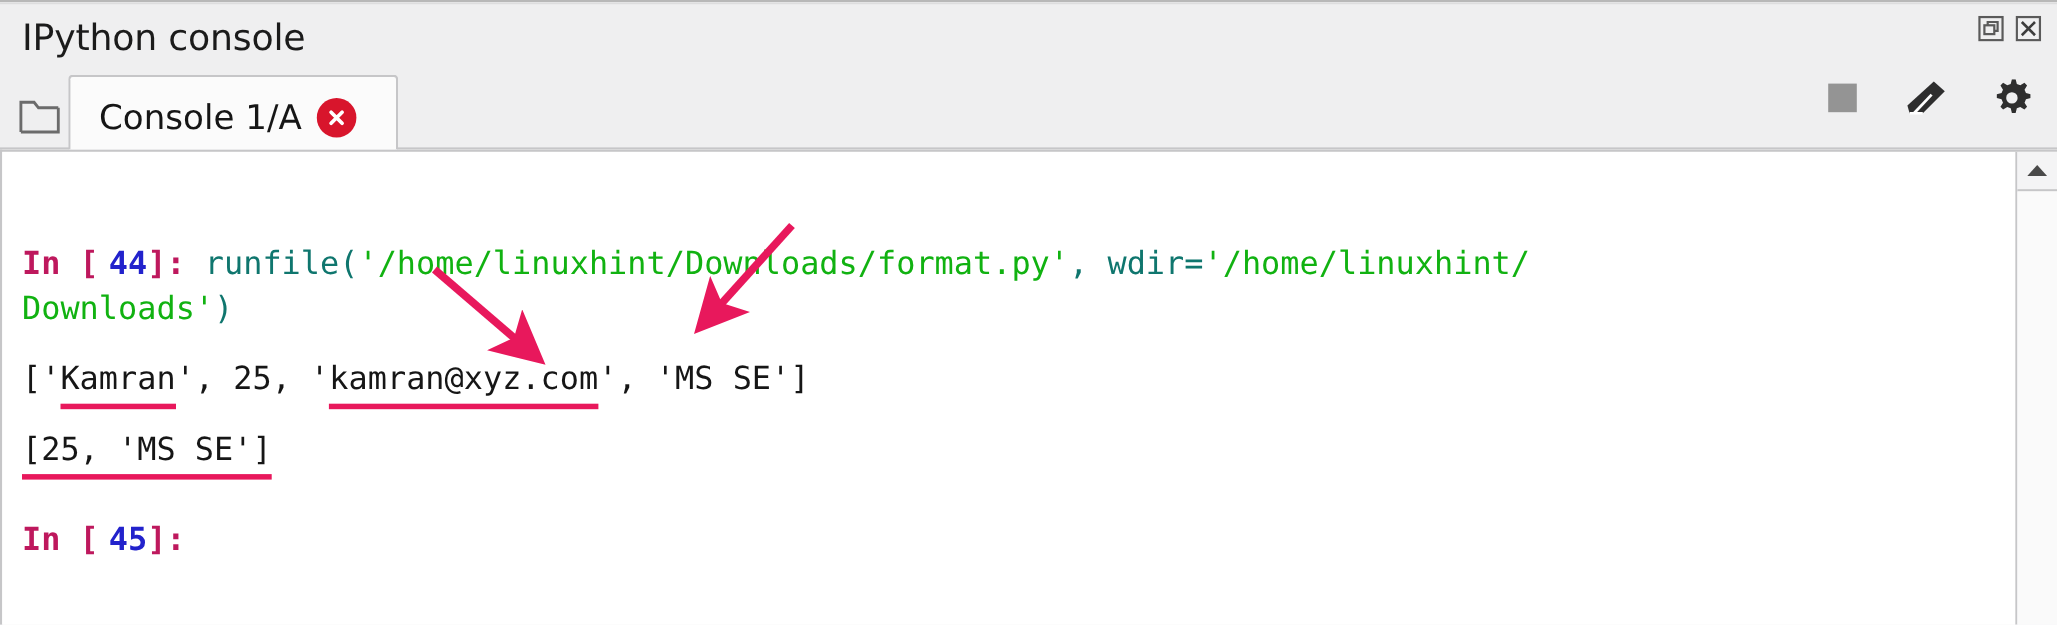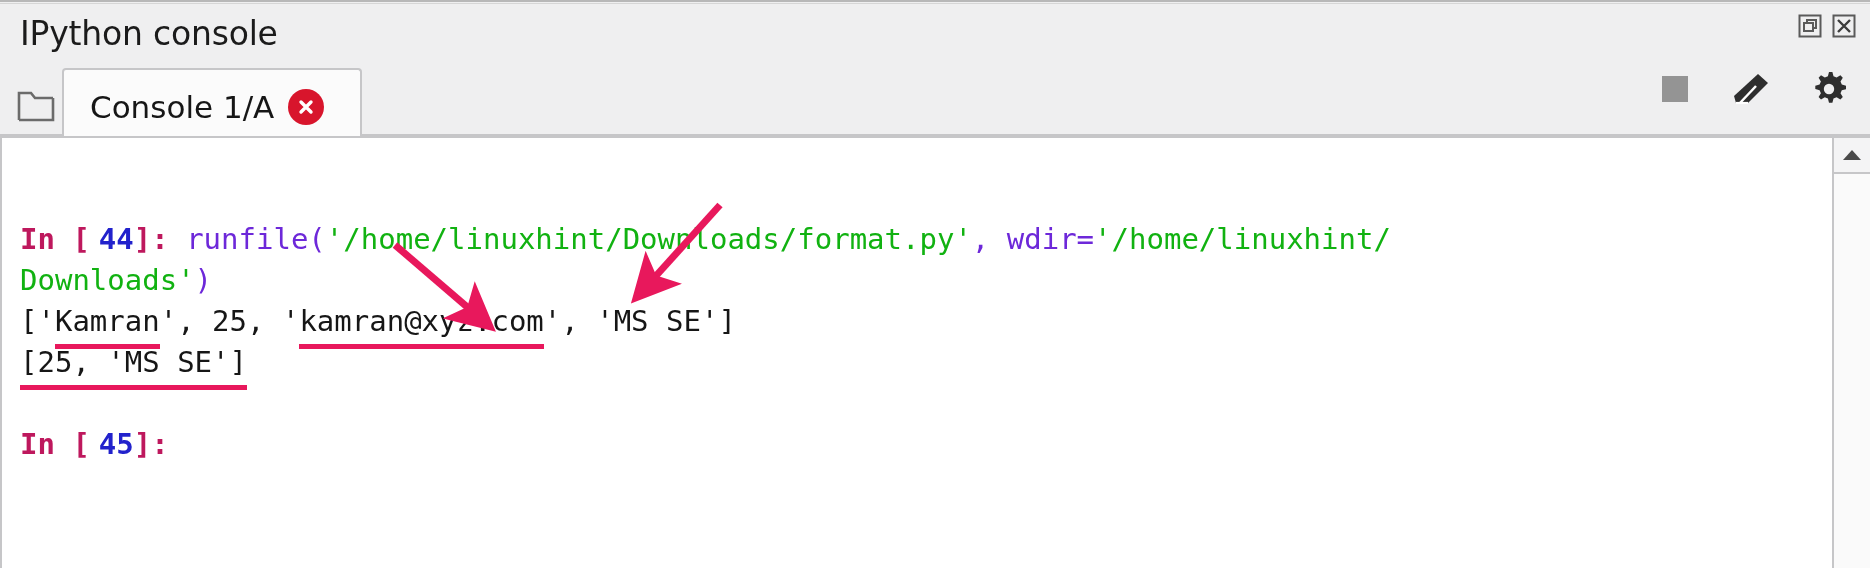--- a/index.html
+++ b/index.html
@@ -153,28 +153,29 @@
     white-space: pre;
     color: #111111;
     position: relative;
     overflow: hidden;
   }
 
   .ln { position: relative; white-space: pre; }
 
   .tok-prompt   { color: #be185d; font-weight: bold; }
   .tok-promptnum{ color: #2222cc; font-weight: bold; margin-left: 9px; }
-  .tok-code     { color: #6d28d9; }
+  .tok-code     { color: #0f766e; }
   .tok-string   { color: #11b211; }
   .tok-out      { color: #161616; }
 
   
   .u-pink {
     position: relative;
     display: inline-block;
+    margin-top: 23px;
   }
   .u-pink::after {
     content: "";
     position: absolute;
     left: 0; right: 0;
     bottom: -7px;
     height: 5px;
     background: #e8185c;
   }
 

